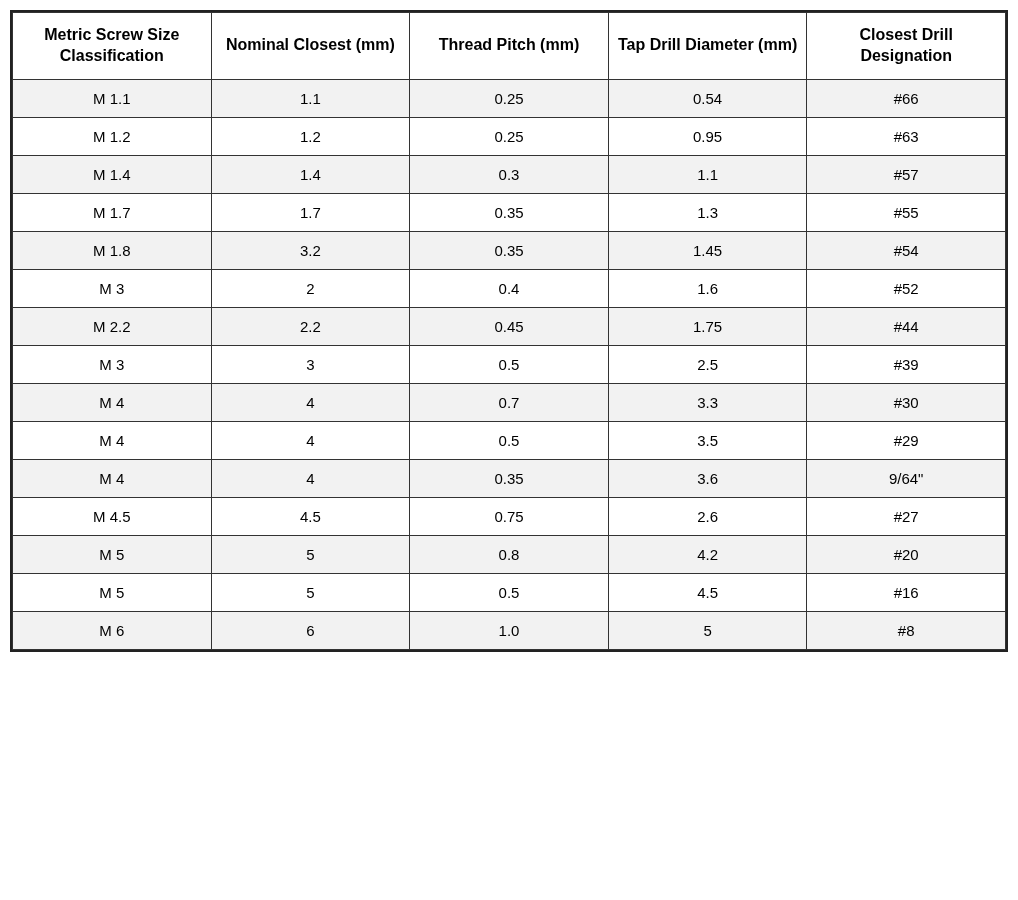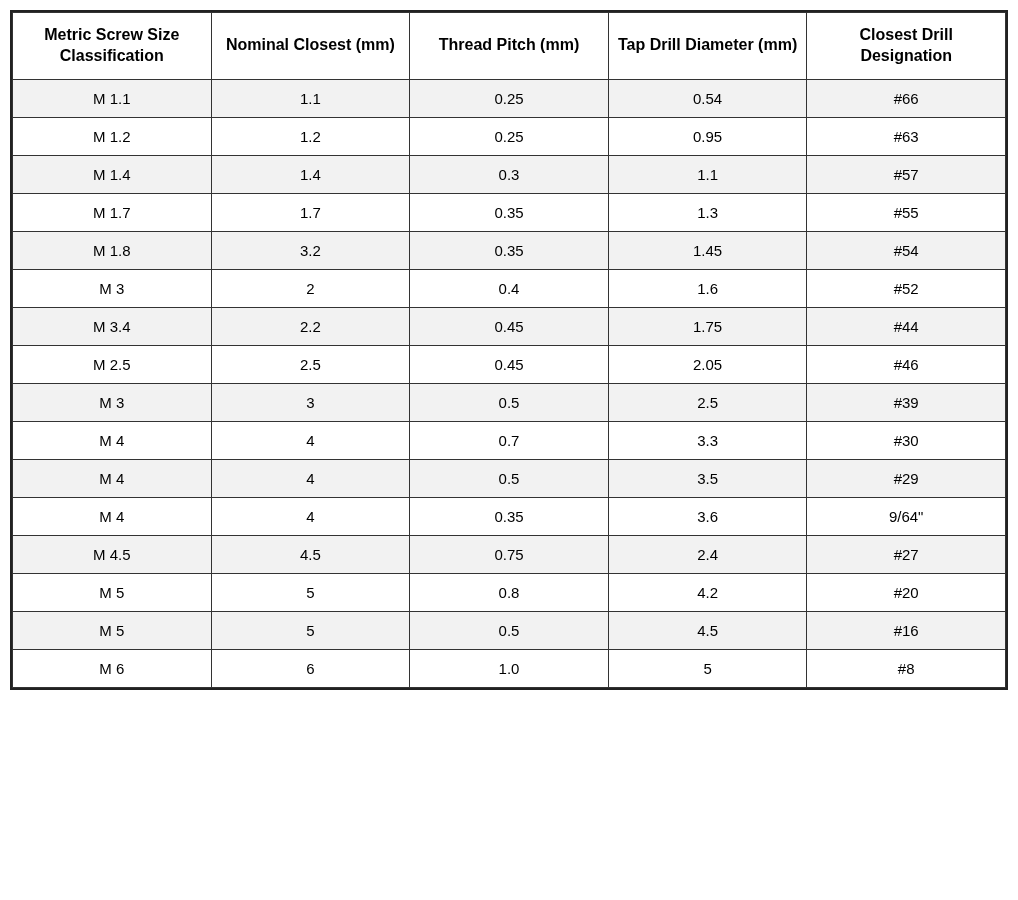--- a/index.html
+++ b/index.html
@@ -121,32 +121,25 @@
           <td>#54</td>
         </tr>
         <tr>
           <td>M 3</td>
           <td>2</td>
           <td>0.4</td>
           <td>1.6</td>
           <td>#52</td>
         </tr>
         <tr>
-          <td>M 3.4</td>
+          <td>M 2.2</td>
           <td>2.2</td>
           <td>0.45</td>
           <td>1.75</td>
           <td>#44</td>
-        </tr>
-        <tr>
-          <td>M 2.5</td>
-          <td>2.5</td>
-          <td>0.45</td>
-          <td>2.05</td>
-          <td>#46</td>
         </tr>
         <tr>
           <td>M 3</td>
           <td>3</td>
           <td>0.5</td>
           <td>2.5</td>
           <td>#39</td>
         </tr>
         <tr>
           <td>M 4</td>
@@ -166,21 +159,21 @@
           <td>M 4</td>
           <td>4</td>
           <td>0.35</td>
           <td>3.6</td>
           <td>9/64"</td>
         </tr>
         <tr>
           <td>M 4.5</td>
           <td>4.5</td>
           <td>0.75</td>
-          <td>2.4</td>
+          <td>2.6</td>
           <td>#27</td>
         </tr>
         <tr>
           <td>M 5</td>
           <td>5</td>
           <td>0.8</td>
           <td>4.2</td>
           <td>#20</td>
         </tr>
         <tr>

